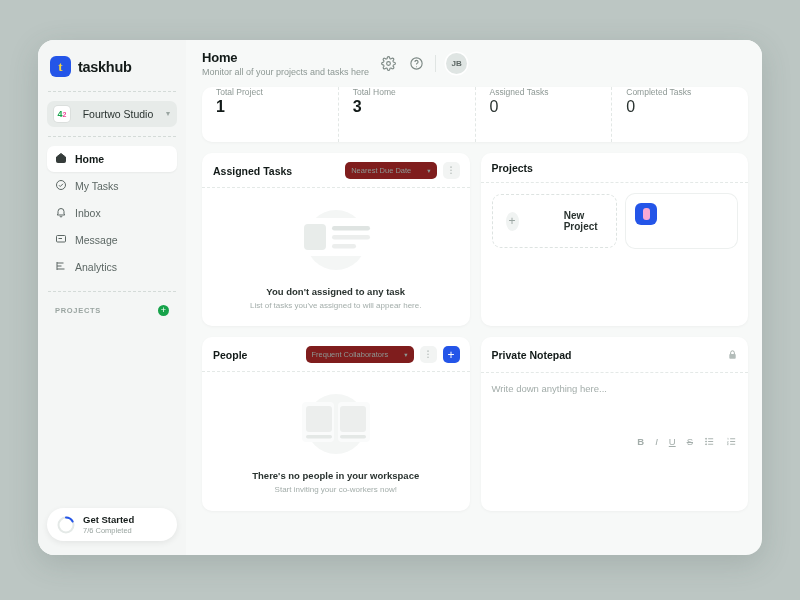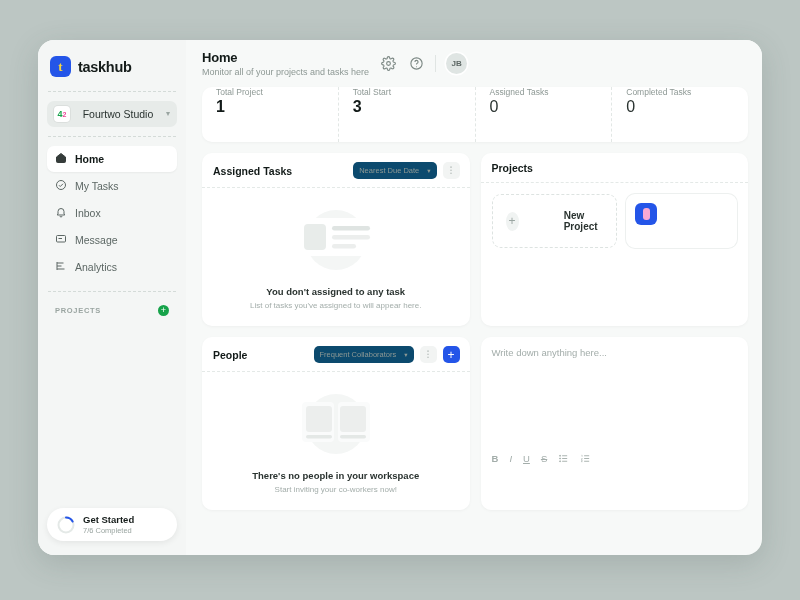--- a/index.html
+++ b/index.html
@@ -150,22 +150,22 @@
     box-shadow: 0 1px 3px rgba(0,0,0,.04);
     overflow: hidden; position: relative;
   }
   .card-head {
     display: flex; align-items: center; gap: 6px;
     padding: 9px 10px 8px 11px;
     border-bottom: 1px dashed #e4e9e7;
   }
   .card-title { font-size: 10.5px; font-weight: bold; color: #121a18; }
   .pill {
-    margin-left: auto; height: 17px; border-radius: 5px; background: #0c4a6e;
-    display: flex; align-items: center; gap: 8px; padding: 0 6px;
+    margin-left: auto; height: 17px; border-radius: 5px; background: #7f1d1d;
+    display: flex; align-items: center; gap: 16px; padding: 0 6px;
     font-size: 7.5px; color: #8d9894; cursor: pointer;
   }
   .pill .chev { font-size: 6.5px; }
   .kebab {
     width: 17px; height: 17px; border-radius: 5px; background: #f2f4f3;
     display: flex; align-items: center; justify-content: center; cursor: pointer;
     color: #8d9894; font-size: 9px; letter-spacing: 0; line-height: 5px;
   }
   .plus-btn {
     width: 17px; height: 17px; border-radius: 5px; background: #2455e8;
@@ -193,21 +193,21 @@
   .proj-card {
     width: 118px; border-radius: 9px; background: #fff;
     box-shadow: 0 0 0 1px #edf0ef; padding: 9px;
   }
   .proj-card-icon {
     width: 22px; height: 22px; border-radius: 6px; background: #2455e8;
     display: flex; align-items: center; justify-content: center;
   }
   .proj-card-icon i { display:block; width:7px; height:12px; border-radius:3px; background:#f9a8d4; }
 
-  .notepad-body { padding: 10px 11px; height: 138px; display: flex; flex-direction: column; }
+  .notepad-body { padding: 10px 11px; height: 138px; display: flex; flex-direction: row; }
   .notepad-ph { font-size: 9.5px; color: #a3adaa; flex: 1; cursor: text; }
   .notepad-tools { display: flex; align-items: center; gap: 11px; color: #a3adaa; font-size: 9.5px; }
   .notepad-tools span { cursor: pointer; line-height: 1; }
   .lock { color: #9aa5a1; margin-left: auto; }
 </style>
 </head>
 <body>
 
 <div class="app-window">
 
@@ -310,21 +310,21 @@
     </div>
 
     <div class="content">
 
       <div class="stats">
         <div class="stat">
           <div class="stat-label">Total Project</div>
           <div class="stat-value">1</div>
         </div>
         <div class="stat">
-          <div class="stat-label">Total Start</div>
+          <div class="stat-label">Total Home</div>
           <div class="stat-value">3</div>
         </div>
         <div class="stat">
           <div class="stat-label">Assigned Tasks</div>
           <div class="stat-value muted">0</div>
         </div>
         <div class="stat">
           <div class="stat-label">Completed Tasks</div>
           <div class="stat-value muted">0</div>
         </div>
@@ -392,20 +392,29 @@
               <rect x="60" y="18" width="26" height="26" rx="3" fill="#eceeed"></rect>
               <rect x="26" y="47" width="26" height="3.5" rx="1.7" fill="#e4e8e6"></rect>
               <rect x="60" y="47" width="26" height="3.5" rx="1.7" fill="#e4e8e6"></rect>
             </svg>
             <div class="empty-title">There's no people in your workspace</div>
             <div class="empty-sub">Start inviting your co-workers now!</div>
           </div>
         </div>
 
         <div class="card">
+          <div class="card-head">
+            <div class="card-title">Private Notepad</div>
+            <span class="lock">
+              <svg width="11" height="11" viewBox="0 0 24 24" fill="none" stroke="currentColor" stroke-width="2">
+                  <rect x="5" y="11" width="14" height="10" rx="2" fill="currentColor" opacity=".75" stroke="none"></rect>
+                  <path d="M8 11V8a4 4 0 1 1 8 0v3"></path>
+                </svg>
+            </span>
+          </div>
           <div class="notepad-body">
             <div class="notepad-ph">Write down anything here...</div>
             <div class="notepad-tools">
               <span style="font-weight:bold">B</span>
               <span style="font-style:italic">I</span>
               <span style="text-decoration:underline">U</span>
               <span style="text-decoration:line-through">S</span>
               <span><svg width="11" height="11" viewBox="0 0 24 24" fill="none" stroke="currentColor" stroke-width="2">
                     <path d="M9 6h11M9 12h11M9 18h11"></path>
                     <circle cx="4.5" cy="6" r="1.1" fill="currentColor"></circle>

